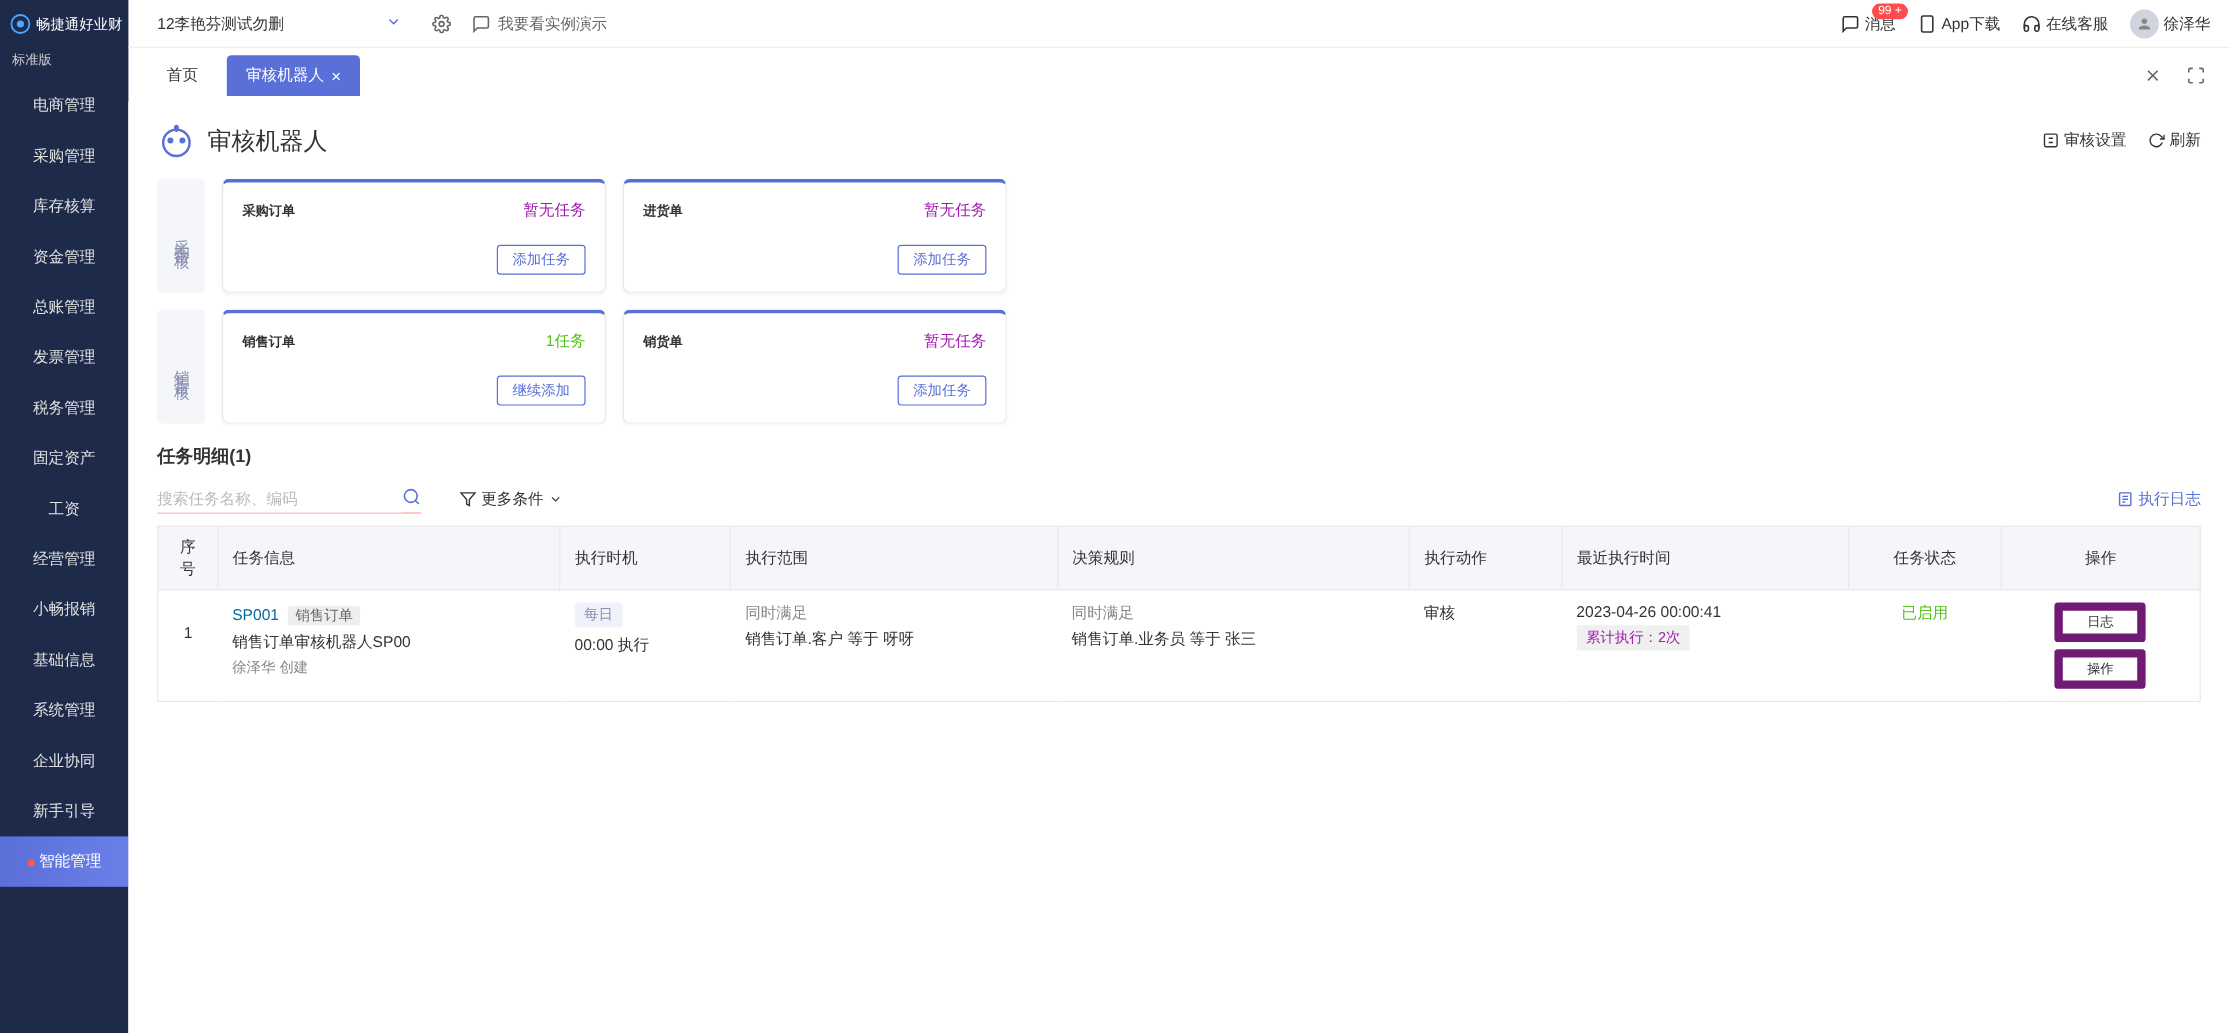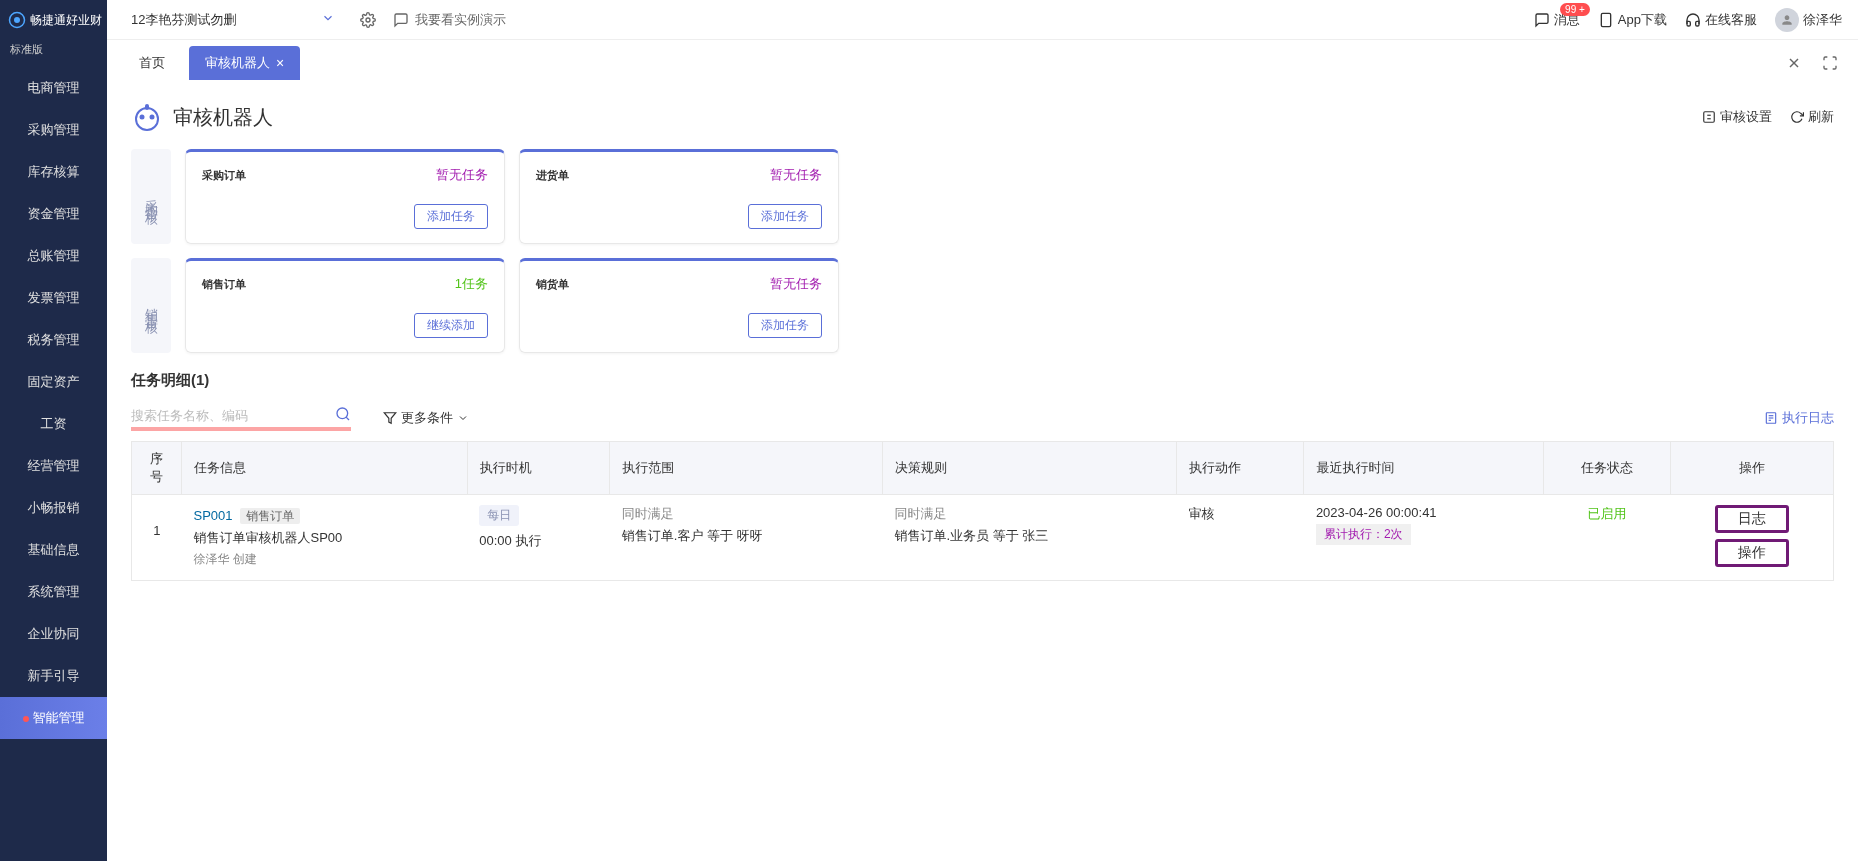--- a/index.html
+++ b/index.html
@@ -66,21 +66,21 @@
     .btn-outline { border: 1px solid #5a6fd8; color: #5a6fd8; background: #fff; padding: 3px 12px; border-radius: 3px; cursor: pointer; font-size: 12px; }
     
     .expand-bar { display: flex; justify-content: center; padding: 8px 0 4px; }
     .expand-btn { background: #f0f0f0; color: #666; border: none; padding: 4px 18px; border-radius: 0 0 6px 6px; cursor: pointer; font-size: 12px; display: flex; align-items: center; gap: 4px; }
     
     
     .task-section { margin-top: 18px; }
     .task-title { font-size: 15px; margin-bottom: 14px; }
     .task-toolbar { display: flex; align-items: center; justify-content: space-between; margin-bottom: 10px; }
     .toolbar-left { display: flex; align-items: center; gap: 32px; }
-    .search-wrap { display: flex; align-items: center; border-bottom: 4px solid #fca5a5; width: 220px; }
+    .search-wrap { display: flex; align-items: center; border-bottom: 1px solid #fca5a5; width: 220px; }
     .search-input { border: none; outline: none; padding: 4px 0; flex: 1; font-size: 13px; }
     .search-input::placeholder { color: #bbb; }
     .search-icon { color: #5a6fd8; cursor: pointer; }
     .filter-link { display: flex; align-items: center; gap: 4px; color: #333; cursor: pointer; }
     .log-link { display: flex; align-items: center; gap: 4px; color: #5a6fd8; cursor: pointer; }
     
     
     .table { width: 100%; border-collapse: collapse; border: 1px solid #e8e8e8; }
     .table th { background: #f5f6fa; padding: 8px 12px; text-align: left; font-weight: 500; font-size: 13px; border: 1px solid #e8e8e8; color: #333; }
     .table td { padding: 10px 12px; font-size: 13px; border-bottom: 1px solid #e8e8e8; vertical-align: top; }
@@ -92,21 +92,21 @@
     .task-name { font-weight: 500; color: #333; }
     .creator { color: #888; font-size: 12px; }
     .timing-tag { color: #8a92b2; background: #f0f2fa; padding: 2px 8px; border-radius: 3px; display: inline-block; margin-bottom: 6px; font-size: 12px; }
     .timing-text { color: #333; }
     .scope-head { color: #888; margin-bottom: 4px; }
     .scope-body { color: #333; }
     .exec-time { color: #333; margin-bottom: 4px; }
     .exec-count { background: #f0f0f0; padding: 2px 8px; display: inline-block; color: #a21caf; font-size: 12px; }
     .status-enabled { color: #52c41a; }
     .row-actions { display: flex; flex-direction: column; gap: 6px; align-items: center; }
-    .small-btn { border: 3px solid #701a75; background: #fff; padding: 2px 20px; border-radius: 3px; cursor: pointer; font-size: 14px; color: #333; }
+    .small-btn { border: 7px solid #701a75; background: #fff; padding: 2px 20px; border-radius: 3px; cursor: pointer; font-size: 11px; color: #333; }
     .th-status, .th-action { text-align: center !important; }
     .td-status, .td-action { text-align: center; }
   </style>
 </head>
 <body>
 
 <div class="app">
   <aside class="sidebar">
     <div class="logo-area">
       <span class="logo-icon">

